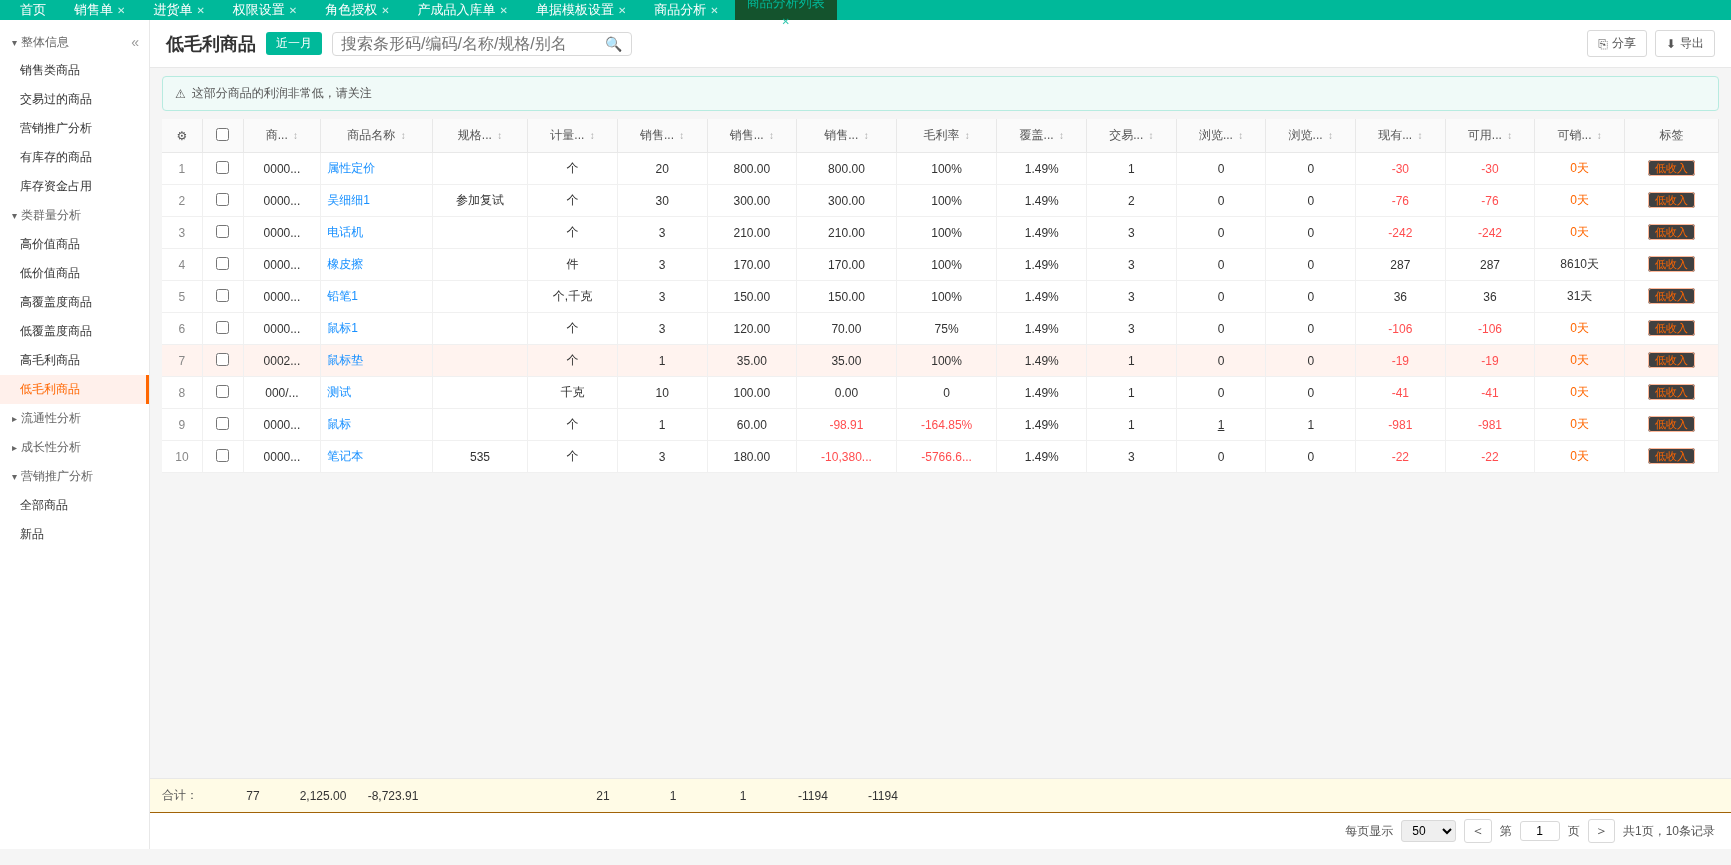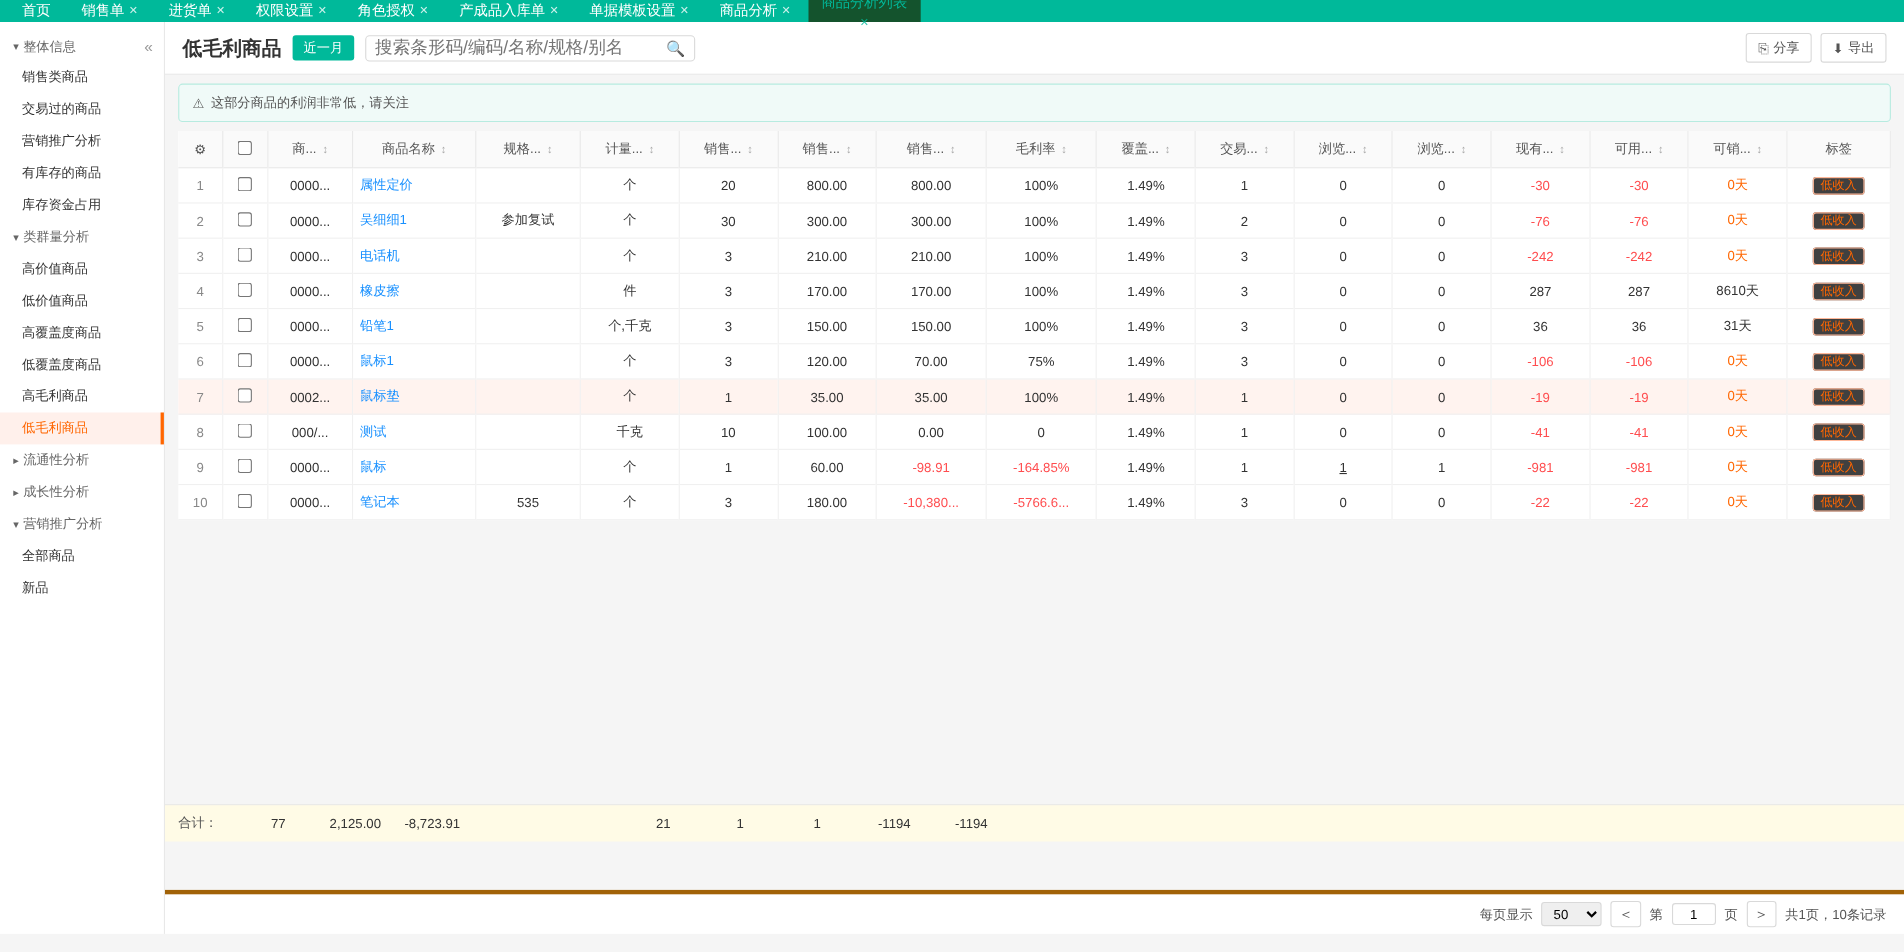--- a/index.html
+++ b/index.html
@@ -212,25 +212,24 @@
       text-align: center;
     }
 
     
     .pagination-bar {
       display: flex;
       align-items: center;
       justify-content: flex-end;
       padding: 6px 16px;
       background: #fff;
-      border-top: 4px solid #a16207;
+      border-top: 1px solid #a16207;
       gap: 8px;
       font-size: 12px;
       color: #555;
-      margin-top: 44px;
     }
     .page-size-select {
       border: 1px solid #d9d9d9;
       border-radius: 3px;
       padding: 2px 6px;
       font-size: 12px;
     }
     .page-btn {
       border: 1px solid #d9d9d9;
       background: #fff;

